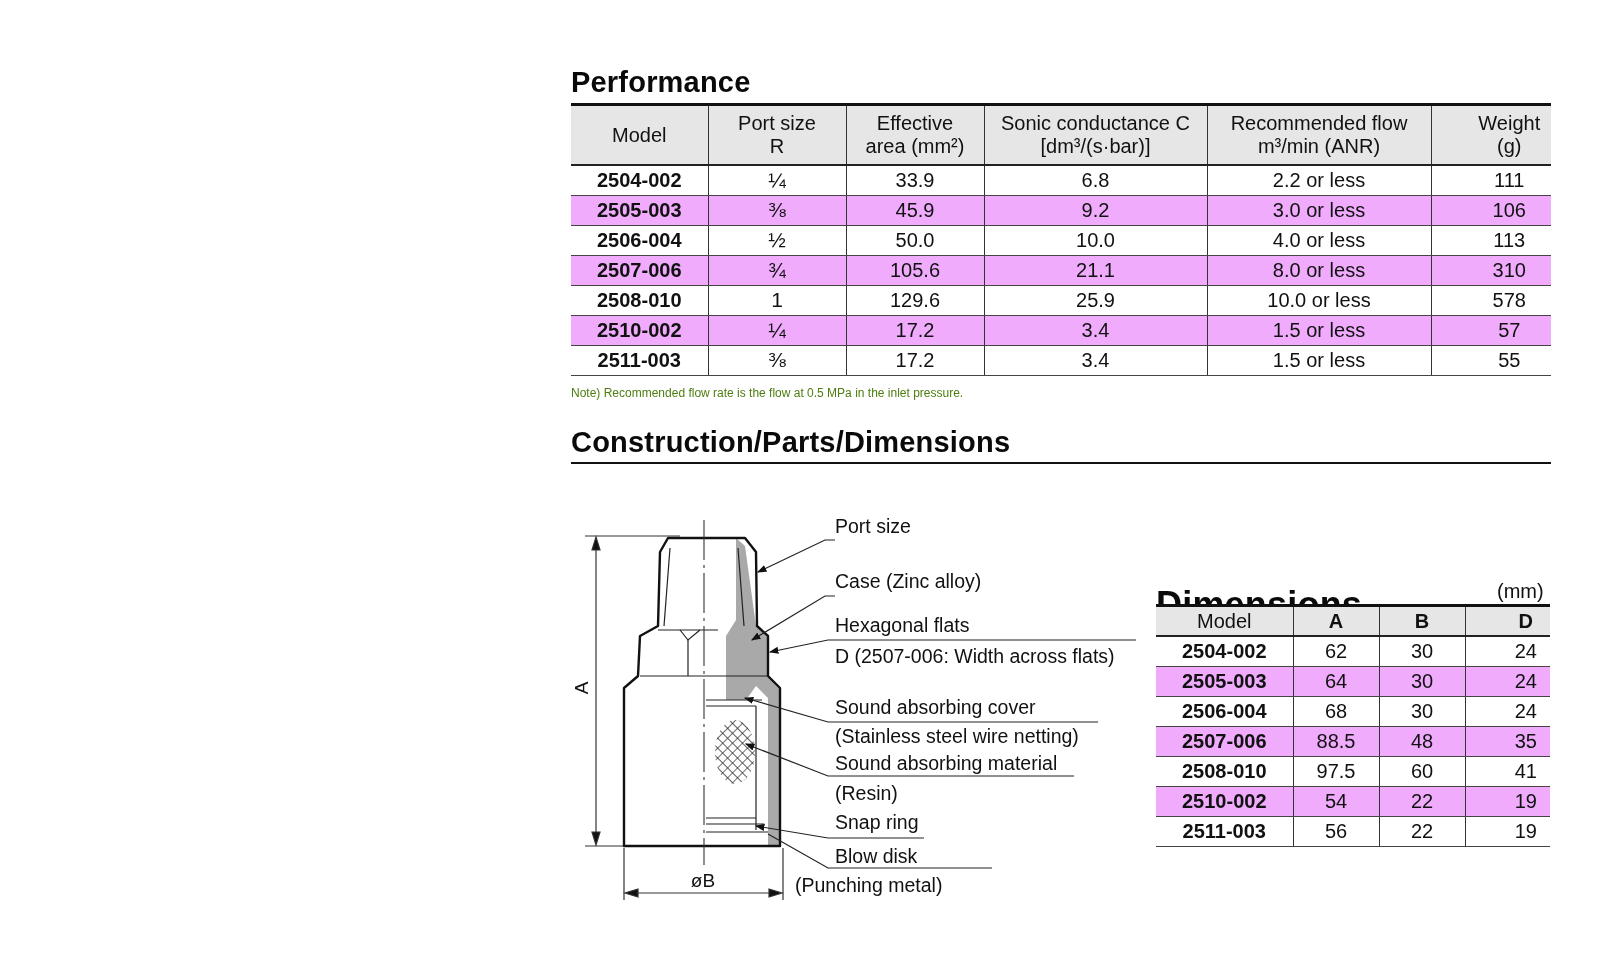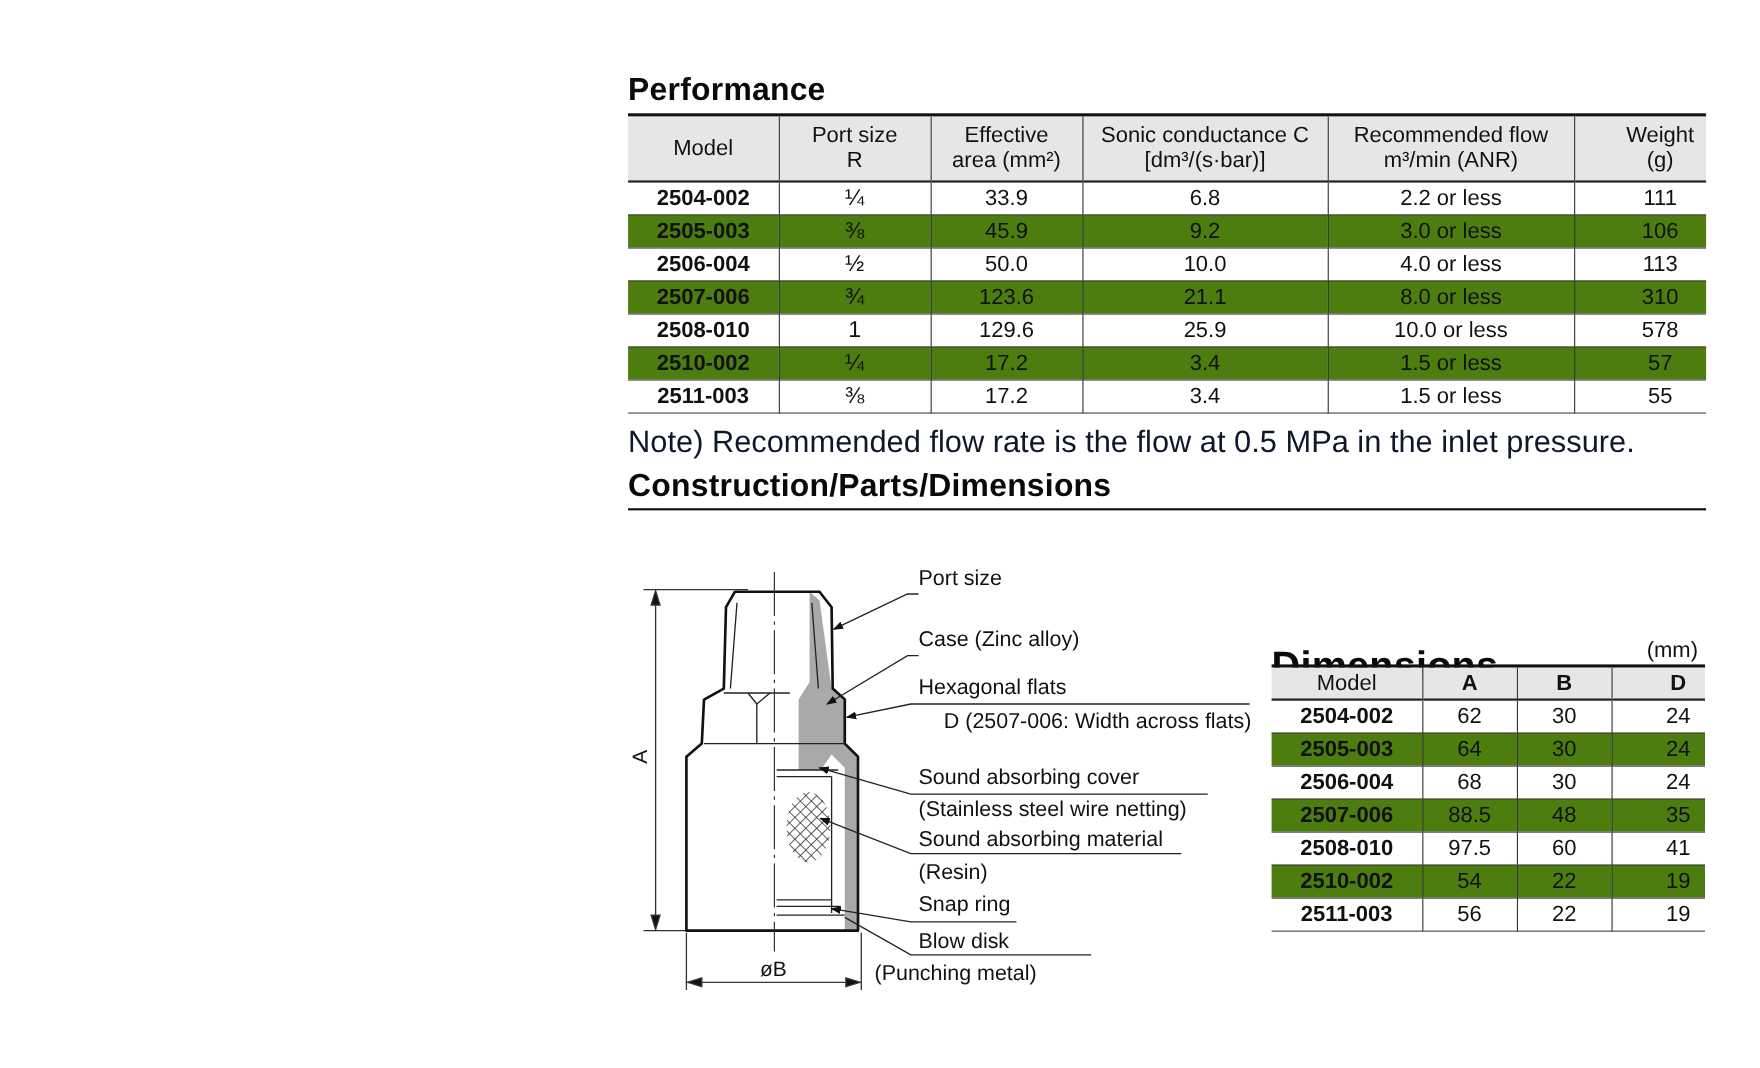--- a/index.html
+++ b/index.html
@@ -6,24 +6,24 @@
     body { width: 1600px; height: 971px; position: relative; overflow: hidden;
            font-family: "Liberation Sans", sans-serif; color: #111; }
     .abs { position: absolute; }
     h2.section { position: absolute; margin: 0; font-weight: bold; font-size: 29px; letter-spacing: 0.2px; color: #0a0a0a; }
     table.t { border-collapse: collapse; position: absolute; font-size: 20px; }
     table.t th, table.t td { text-align: center; padding: 0; border-left: 1.5px solid #333; border-right: 1.5px solid #333; }
     table.t th:first-child, table.t td:first-child { border-left: none; }
     table.t th:last-child, table.t td:last-child { border-right: none; padding-left: 36px; }
     table.t thead th { background: #e6e6e6; font-weight: normal; border-bottom: 2px solid #222; line-height: 23px; }
     table.t tbody td { border-bottom: 1.5px solid #444; }
-    table.t tbody tr.shade td { background: #4d7c0f; }
+    table.t tbody tr.shade td { background: #f0abfc; }
     table.t td.model { font-weight: bold; }
     .topline { position: absolute; height: 3px; background: #111; }
-    .note { position: absolute; font-size: 28px; color: #0f172a; text-align: right; }
+    .note { position: absolute; font-size: 12px; color: #4d7c0f; text-align: right; }
     .frac { font-size: 21px; }
     .lbl { position: absolute; font-size: 19.5px; color: #111; white-space: nowrap; }
     .units { position: absolute; font-size: 20px; }
   </style>
 </head>
 <body>
 
 <h2 class="section" style="left:571px; top:66px;">Performance</h2>
 <div class="topline" style="left:571px; top:103px; width:980px;"></div>
 
@@ -67,21 +67,21 @@
       <td class="model">2506-004</td>
       <td class="frac">½</td>
       <td>50.0</td>
       <td>10.0</td>
       <td>4.0 or less</td>
       <td>113</td>
     </tr>
     <tr class="shade" style="height:30px;">
       <td class="model">2507-006</td>
       <td class="frac">¾</td>
-      <td>123.6</td>
+      <td>105.6</td>
       <td>21.1</td>
       <td>8.0 or less</td>
       <td>310</td>
     </tr>
     <tr style="height:30px;">
       <td class="model">2508-010</td>
       <td class="frac">1</td>
       <td>129.6</td>
       <td>25.9</td>
       <td>10.0 or less</td>
@@ -171,21 +171,21 @@
     <polyline points="1098,722 828,722 745,698" marker-end="url(#arr)"></polyline>
     <polyline points="1074,776 828,776 746,744" marker-end="url(#arr)"></polyline>
     <polyline points="924,838 828,838 756,826" marker-end="url(#arr)"></polyline>
     <polyline points="992,868 828,868 768,834"></polyline>
   </g>
 </svg>
 
 <div class="lbl" style="left:835px; top:515px;">Port size</div>
 <div class="lbl" style="left:835px; top:570px;">Case (Zinc alloy)</div>
 <div class="lbl" style="left:835px; top:614px;">Hexagonal flats</div>
-<div class="lbl" style="left:835px; top:645px;margin-left:23px;">D (2507-006: Width across flats)</div>
+<div class="lbl" style="left:835px; top:645px;">D (2507-006: Width across flats)</div>
 <div class="lbl" style="left:835px; top:696px;">Sound absorbing cover</div>
 <div class="lbl" style="left:835px; top:725px;">(Stainless steel wire netting)</div>
 <div class="lbl" style="left:835px; top:752px;">Sound absorbing material</div>
 <div class="lbl" style="left:835px; top:782px;">(Resin)</div>
 <div class="lbl" style="left:835px; top:811px;">Snap ring</div>
 <div class="lbl" style="left:835px; top:845px;">Blow disk</div>
 <div class="lbl" style="left:795px; top:874px;">(Punching metal)</div>
 
 <h2 class="section" style="left:1156px; top:584px; font-size:36px;">Dimensions</h2>
 <div class="units" style="left:1497px; top:580px;">(mm)</div>

